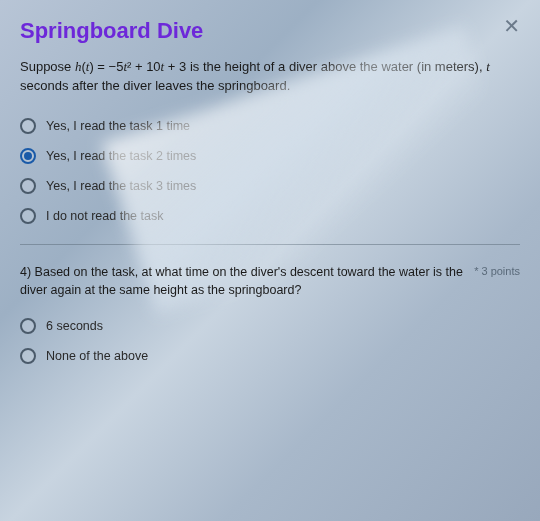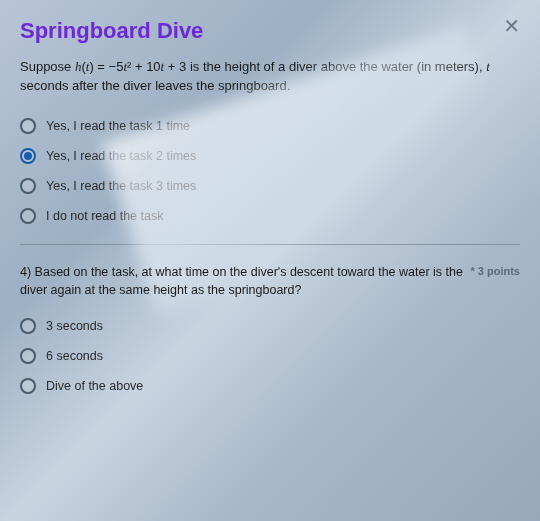--- a/index.html
+++ b/index.html
@@ -92,21 +92,20 @@
       color: #1a1a1a;
       line-height: 1.5;
       margin-bottom: 18px;
       position: relative;
     }
     .points {
       float: right;
       font-size: 11px;
       color: #5a6a7a;
       margin-left: 6px;
-      font-weight: bold;
     }
     .math {
       font-style: italic;
       font-family: "Times New Roman", serif;
     }
   </style>
 </head>
 <body>
 
 <div class="close-icon">✕</div>
@@ -138,23 +137,19 @@
 
 <div class="question">
   <span class="points">* 3 points</span>
   <span>4)</span>
   <span>Based on the task, at what time on the diver's descent toward the water is the diver again at the same height as the springboard?</span>
 </div>
 
 <div class="options" id="answer-group">
     <div class="option-row">
       <div class="radio"></div>
-      <span class="option-label">3 seconds</span>
-    </div>
-    <div class="option-row">
-      <div class="radio"></div>
       <span class="option-label">6 seconds</span>
     </div>
     <div class="option-row">
       <div class="radio"></div>
-      <span class="option-label">Dive of the above</span>
+      <span class="option-label">None of the above</span>
     </div>
   </div>
 
 </body></html>

